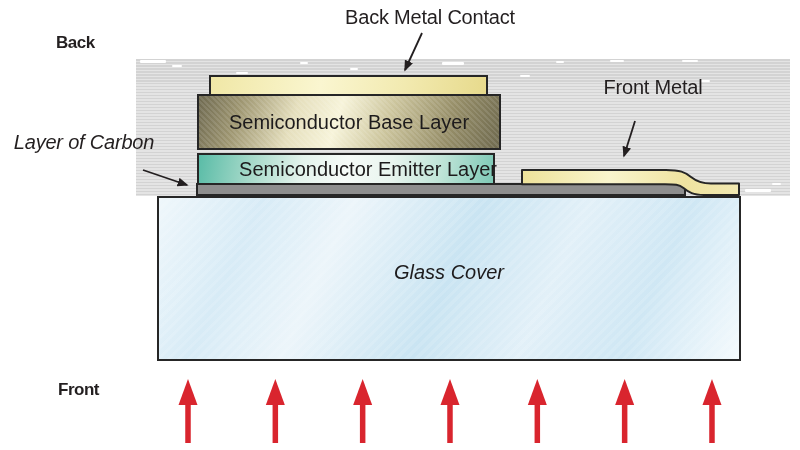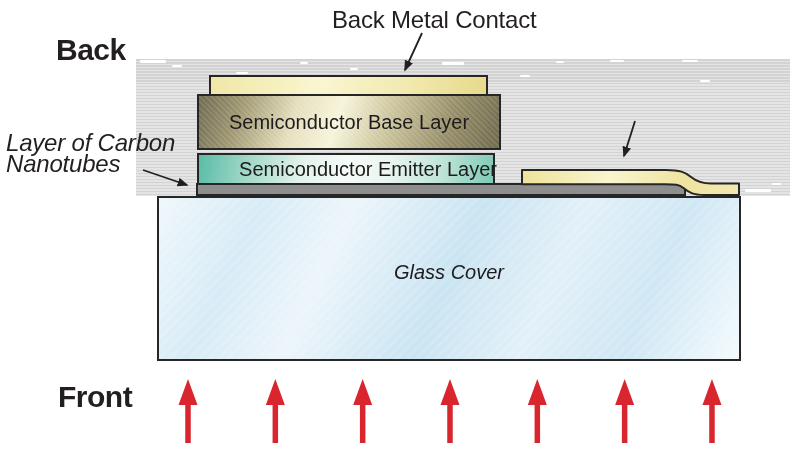--- a/index.html
+++ b/index.html
@@ -40,24 +40,24 @@
     left:157px;top:196px;width:584px;height:165px;
     background:
       repeating-linear-gradient(135deg,rgba(255,255,255,.12) 0 3px,rgba(0,0,0,0) 3px 7px),
       linear-gradient(115deg,#eff7fb 0%,#d7ebf6 16%,#ecf5fa 30%,#c9e4f2 50%,#e2f0f8 66%,#cfe7f4 82%,#f4fafd 100%);
     font-style: italic;
   }
   .layer-label{font-size:20px;color:#1d1b1c;white-space:nowrap;}
   .glass-label{position:absolute;left:50%;top:63px;transform:translateX(-50%);}
   
   .txt{position:absolute;line-height:1.08;white-space:nowrap;}
-  .side-label{font-size:30px;font-weight:700;letter-spacing:-0.5px;}
+  .side-label{font-size:17px;font-weight:700;letter-spacing:-0.5px;}
   .back-label{left:56px;top:34px;}
   .front-label{left:58px;top:381px;}
-  .callout{font-size:24px;text-align:left;letter-spacing:-0.2px;}
+  .callout{font-size:20px;text-align:center;letter-spacing:-0.2px;}
   .co-back-metal{left:332px;top:7px;width:196px;}
   .co-front-metal{left:572px;top:76px;width:162px;line-height:22px;}
   .co-cnt{left:6px;top:132px;width:156px;line-height:21px;font-style:italic;}
   svg.abs{position:absolute;left:0;top:0;pointer-events:none;}
 </style>
 </head>
 <body>
 
 <div class="canvas">
 
@@ -152,20 +152,20 @@
   </svg>
 
   <div class="txt side-label back-label">Back</div>
   <div class="txt side-label front-label">Front</div>
 
   <div class="txt callout co-back-metal">
     <span>Back Metal Contact</span>
   </div>
 
   <div class="txt callout co-front-metal">
+    <span style="display:block">Front Metal</span>
   </div>
 
   <div class="txt callout co-cnt">
     <span style="display:block">Layer of Carbon</span>
-    <span style="display:block">Nanotubes</span>
   </div>
 
 </div>
 
 </body></html>

